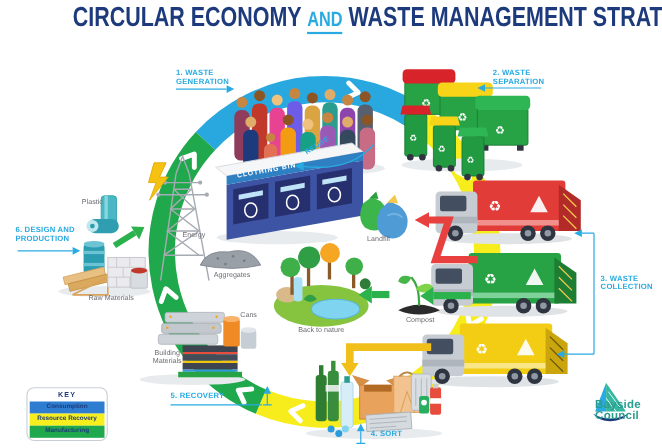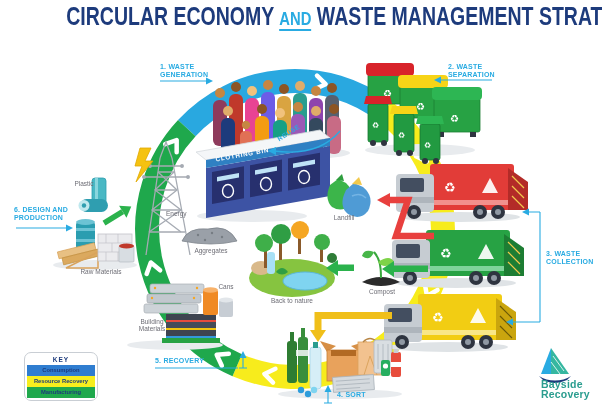--- a/index.html
+++ b/index.html
@@ -22,21 +22,21 @@
   .key{position:absolute;left:24px;top:352px;width:74px;background:#fff;border:1.5px solid #c9ced4;
        border-radius:7px;padding:2px;box-sizing:border-box;}
   .key .khead{font-size:6.5px;font-weight:bold;color:#1d3b7c;text-align:center;letter-spacing:1px;
        padding:1px 0 2px;}
   .key .krow{height:11px;font-size:5.8px;font-weight:bold;color:#1d3b7c;text-align:center;
        line-height:11px;}
   .row-consumption{background:#2f7dd0;}
   .row-recovery{background:#f7ee1e;}
   .row-manufacturing{background:#1fa84c;}
   
-  .logo-text{position:absolute;left:541px;top:380px;color:#2a9d8f;font-weight:bold;font-size:10.5px;
+  .logo-text{position:absolute;left:541px;top:364px;color:#2a9d8f;font-weight:bold;font-size:10.5px;
        line-height:0.95;letter-spacing:.2px;}
 </style>
 </head>
 <body>
 
 <div class="stage">
 
   <div class="title">
     <span>CIRCULAR ECONOMY </span><span class="conj">AND</span><span> WASTE MANAGEMENT STRATEGY</span>
   </div>
@@ -407,16 +407,16 @@
 
   <div class="key">
     <div class="khead">KEY</div>
     <div class="krow row-consumption">Consumption</div>
     <div class="krow row-recovery">Resource Recovery</div>
     <div class="krow row-manufacturing">Manufacturing</div>
   </div>
 
   <div class="logo-text">
     <div>Bayside</div>
-    <div>Recovery</div>
+    <div>Council</div>
   </div>
 
 </div>
 
 </body></html>

